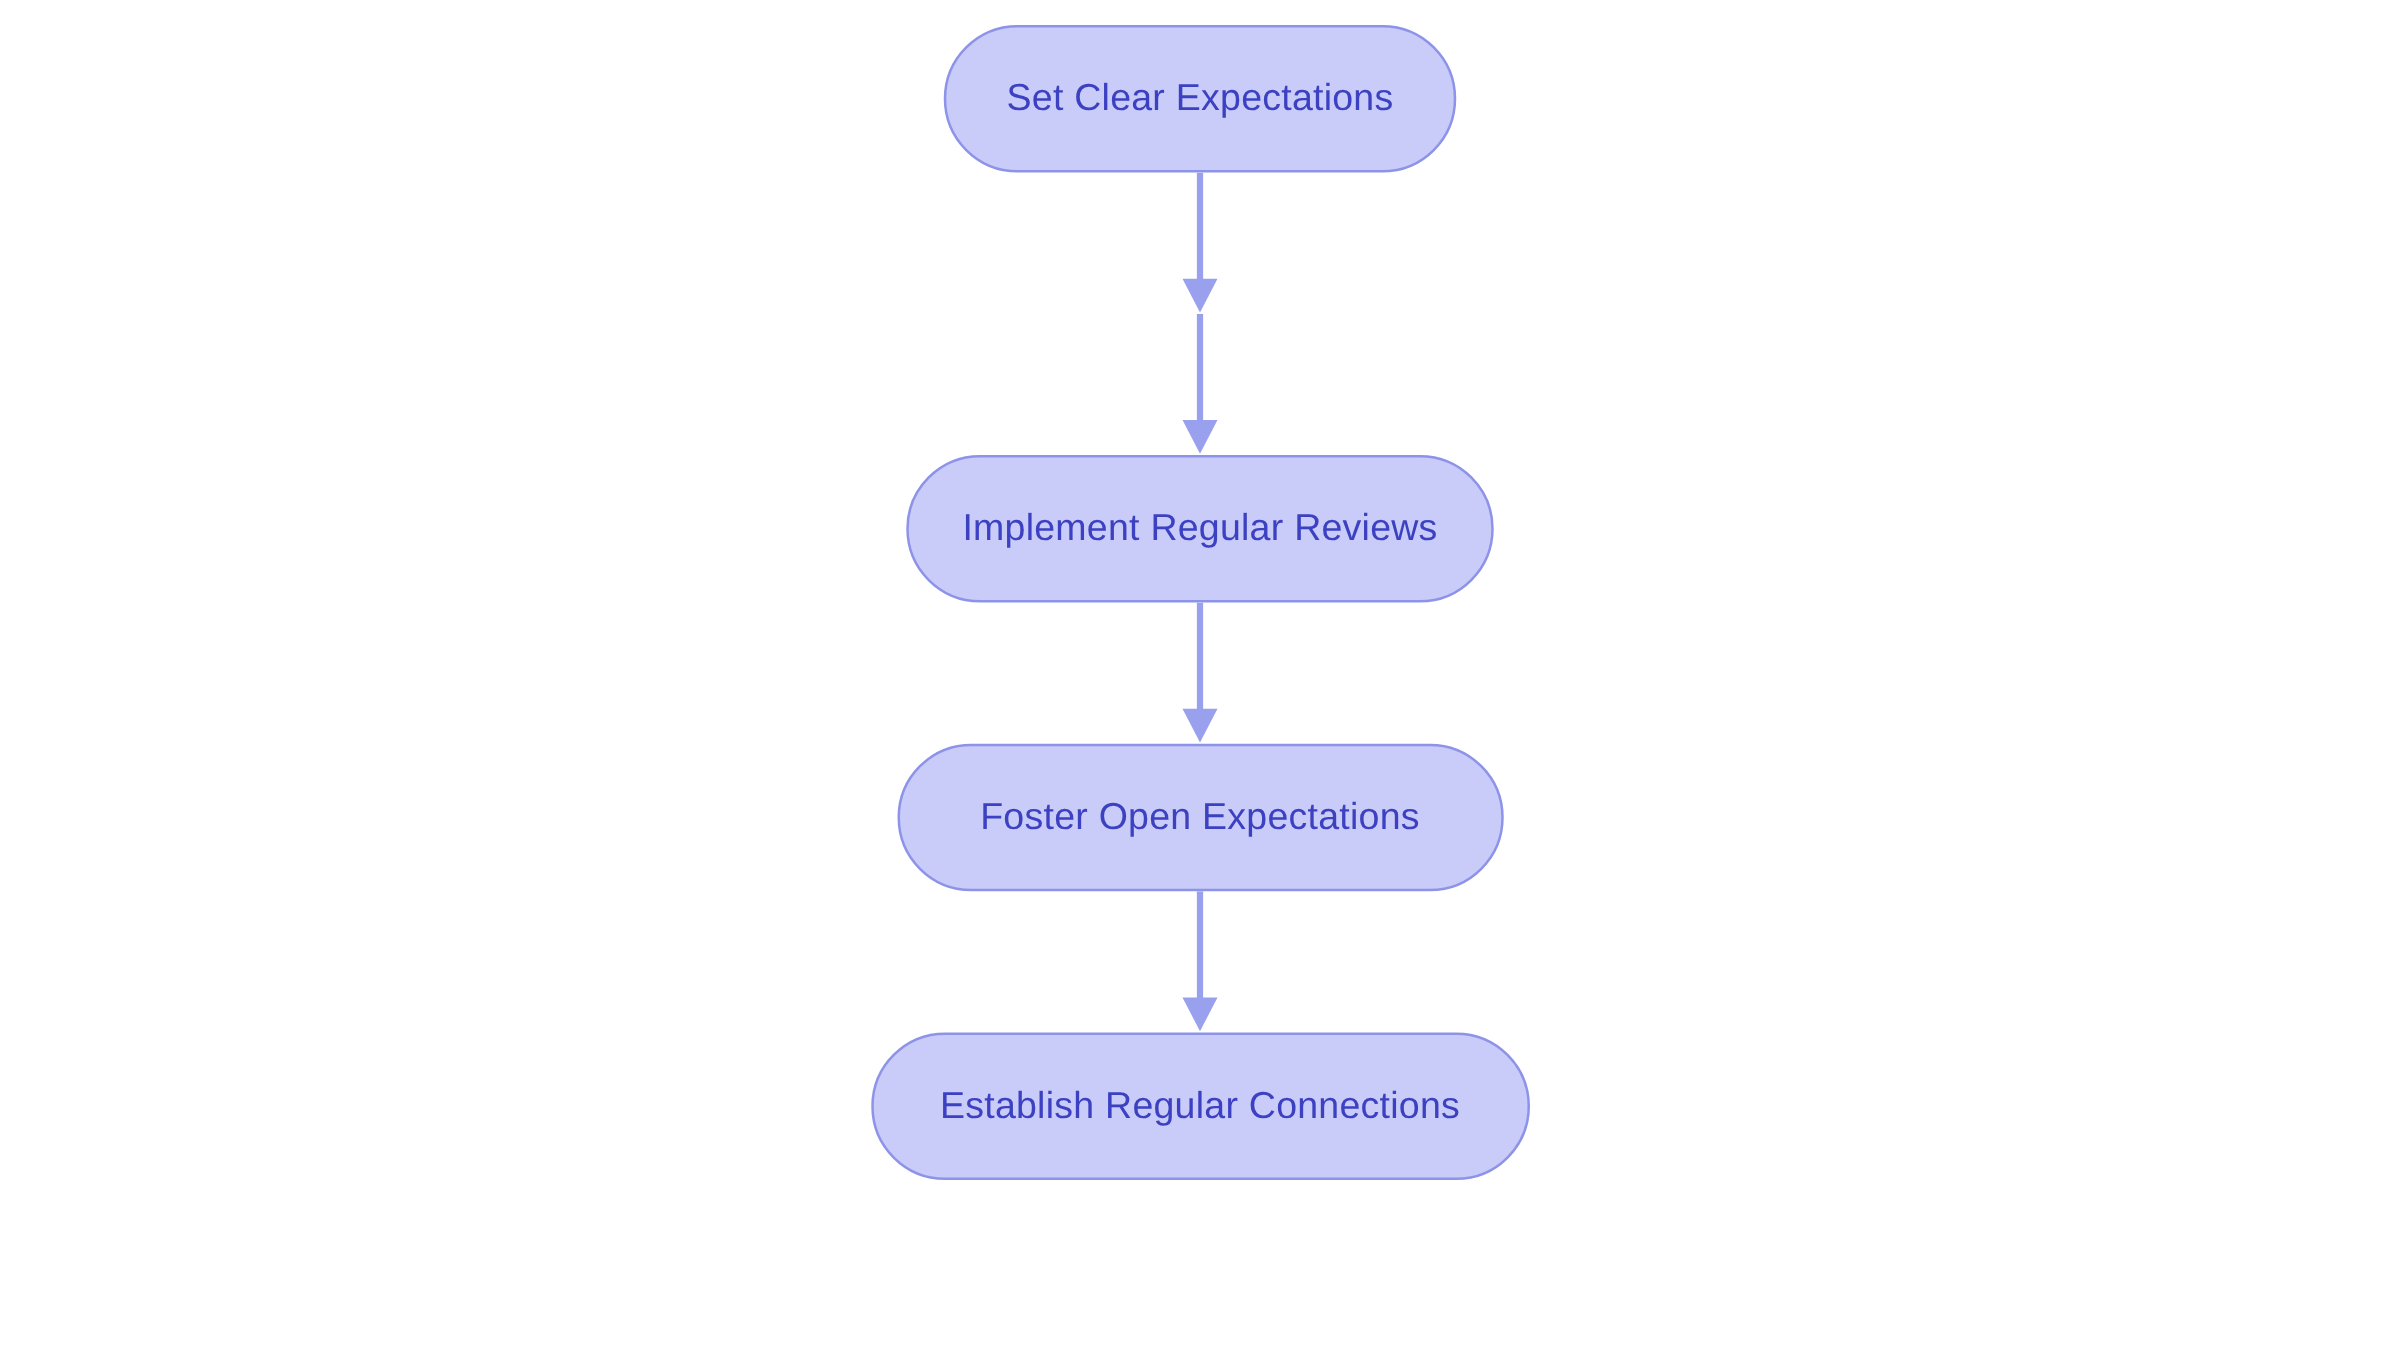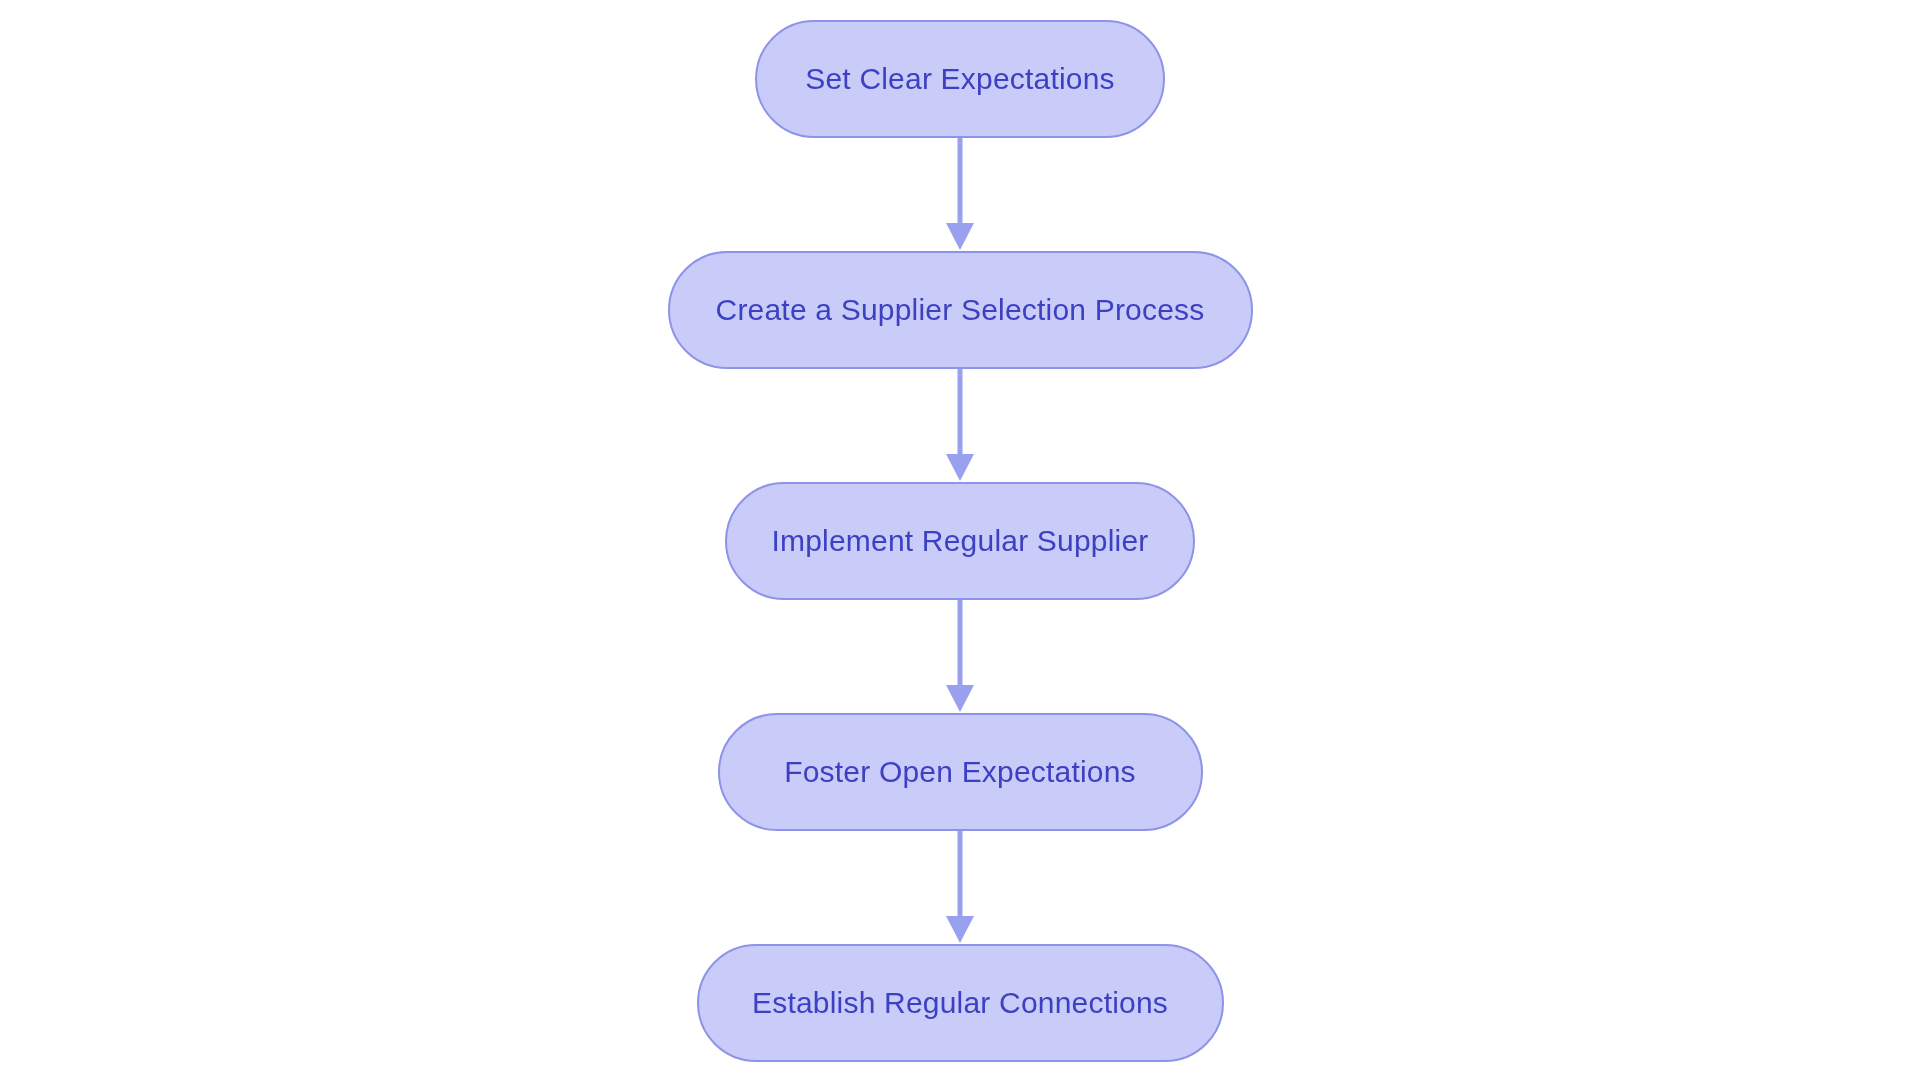--- a/index.html
+++ b/index.html
@@ -59,33 +59,30 @@
     <span>Set Clear Expectations</span>
   </div>
 
   <div class="arrow">
     <svg width="30" height="113" viewBox="0 0 30 113" aria-hidden="true">
       <rect class="stroke" x="12.5" y="0" width="5" height="88"></rect>
       <polygon class="stroke" points="1,85 29,85 15,112"></polygon>
     </svg>
   </div>
 
-  <div class="node n2">
-    <span>Create a Supplier Selection Process</span>
-  </div>
 
   <div class="arrow">
     <svg width="30" height="113" viewBox="0 0 30 113" aria-hidden="true">
       <rect class="stroke" x="12.5" y="0" width="5" height="88"></rect>
       <polygon class="stroke" points="1,85 29,85 15,112"></polygon>
     </svg>
   </div>
 
   <div class="node n3">
-    <span>Implement Regular Supplier</span>
+    <span>Implement Regular Reviews</span>
   </div>
 
   <div class="arrow">
     <svg width="30" height="113" viewBox="0 0 30 113" aria-hidden="true">
       <rect class="stroke" x="12.5" y="0" width="5" height="88"></rect>
       <polygon class="stroke" points="1,85 29,85 15,112"></polygon>
     </svg>
   </div>
 
   <div class="node n4">

